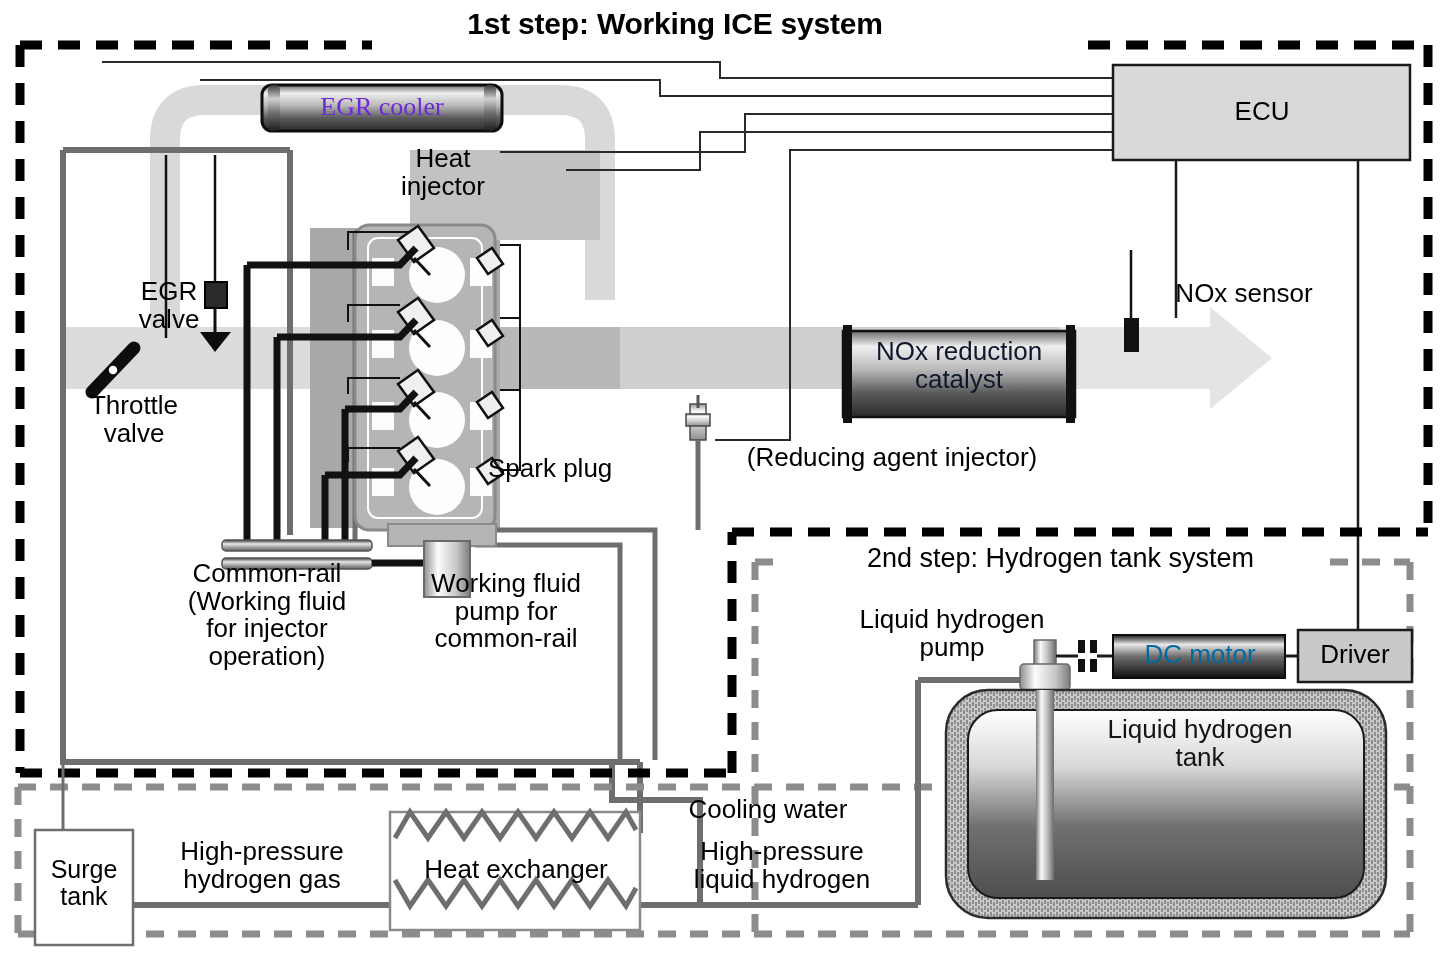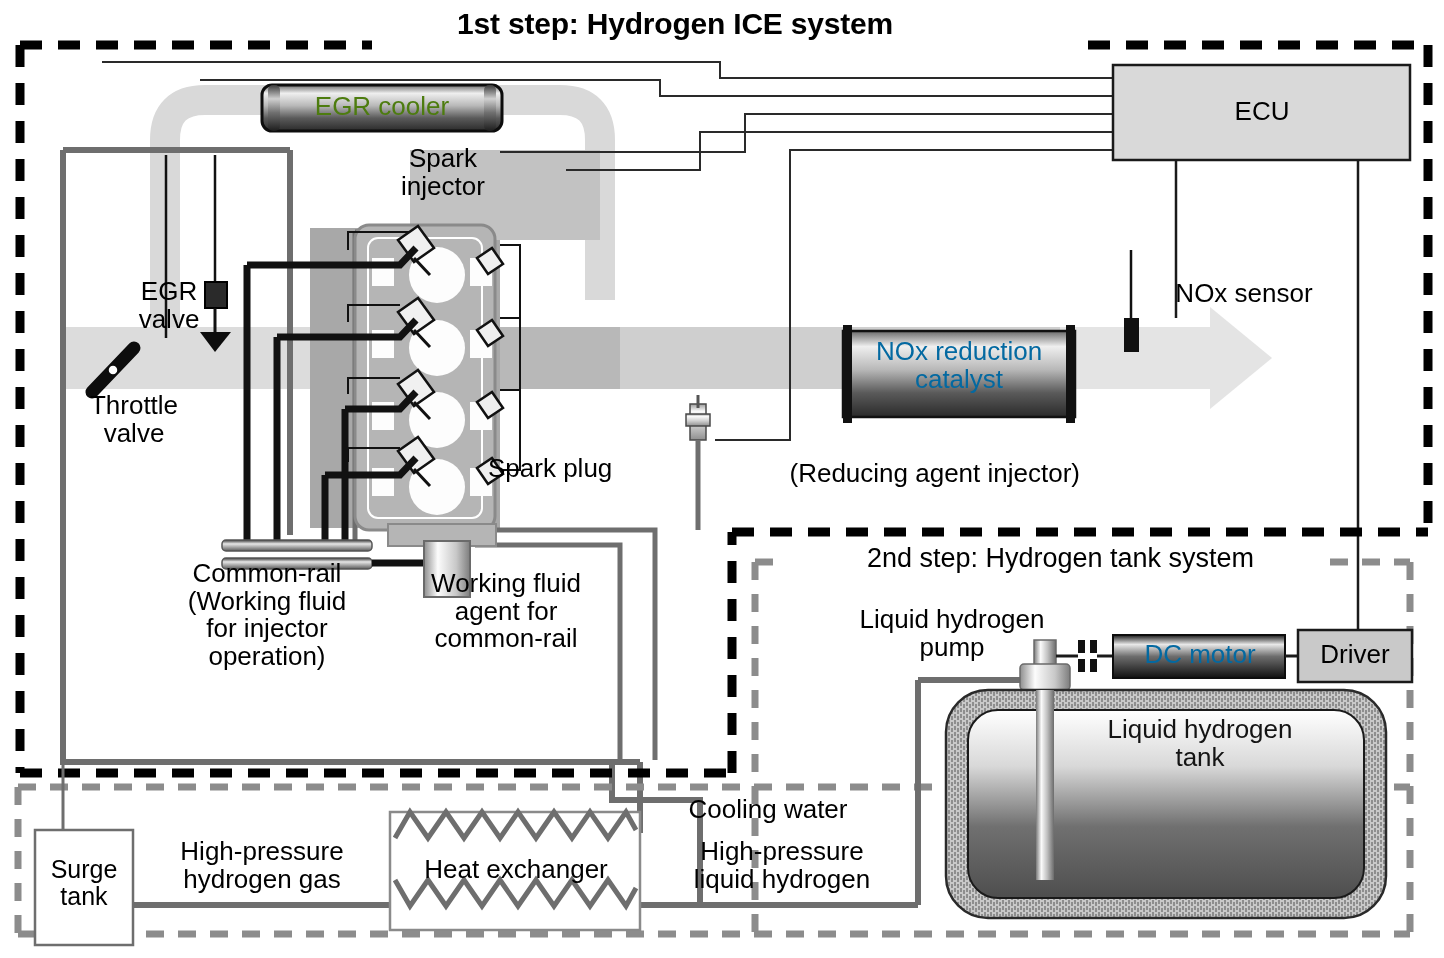--- a/index.html
+++ b/index.html
@@ -308,53 +308,53 @@
     <rect x="946" y="690" width="440" height="228" rx="42" fill="url(#insul)" stroke="#2a2a2a" stroke-width="2.5"></rect>
     <rect x="968" y="710" width="396" height="188" rx="30" fill="url(#gTank)" stroke="#1a1a1a" stroke-width="2"></rect>
   </g>
 
   <rect x="1036" y="690" width="18" height="190" fill="url(#gShaft)"></rect>
 
   <path d="M918 680 L918 905" fill="none" stroke="#6e6e6e" stroke-width="6"></path>
 
 </svg>
 
-<div class="lbl t-title" style="left:395px; top:8px; width:560px;">1st step: Hydrogen ICE system</div>
+<div class="lbl t-title" style="left:395px; top:8px; width:560px;">1st step: Working ICE system</div>
 
 <div class="lbl t-sub" style="left:788px; top:544px; width:545px;">2nd step: Hydrogen tank system</div>
 
-<div class="lbl t-big" style="left:282px; top:93px; width:200px; color:#4d7c0f;">EGR cooler</div>
+<div class="lbl t-big" style="left:282px; top:93px; width:200px; color:#6d28d9;font-family:Liberation Serif, serif;">EGR cooler</div>
 
 <div class="lbl t-big" style="left:1200px; top:98px; width:124px;">ECU</div>
 
-<div class="lbl t-big" style="left:370px; top:145px; width:146px;">Spark
+<div class="lbl t-big" style="left:370px; top:145px; width:146px;">Heat
 injector</div>
 
 <div class="lbl t-big" style="left:112px; top:278px; width:114px;">EGR
 valve</div>
 
 <div class="lbl t-big" style="left:58px; top:392px; width:152px;">Throttle
 valve</div>
 
 <div class="lbl t-big" style="left:488px; top:455px; width:180px; text-align:left;">Spark plug</div>
 
-<div class="lbl t-big" style="left:845px; top:338px; width:228px; color:#0369a1;text-align:center;">NOx reduction
+<div class="lbl t-big" style="left:845px; top:338px; width:228px; color:#0f172a;text-align:center;">NOx reduction
 catalyst</div>
 
 <div class="lbl t-big" style="left:1146px; top:280px; width:196px; text-align:center;">NOx sensor</div>
 
-<div class="lbl t-big" style="left:704px; top:460px; width:376px; text-align:right;">(Reducing agent injector)</div>
+<div class="lbl t-big" style="left:704px; top:444px; width:376px; text-align:center;">(Reducing agent injector)</div>
 
 <div class="lbl t-big" style="left:152px; top:560px; width:230px;">Common-rail
 (Working fluid
 for injector
 operation)</div>
 
 <div class="lbl t-big" style="left:396px; top:570px; width:220px;">Working fluid
-agent for
+pump for
 common-rail</div>
 
 <div class="lbl t-med" style="left:36px; top:840px; width:96px;">Surge
 tank</div>
 
 <div class="lbl t-big" style="left:140px; top:838px; width:244px;">High-pressure
 hydrogen gas</div>
 
 <div class="lbl t-big" style="left:660px; top:796px; width:216px;">Cooling water</div>
 

